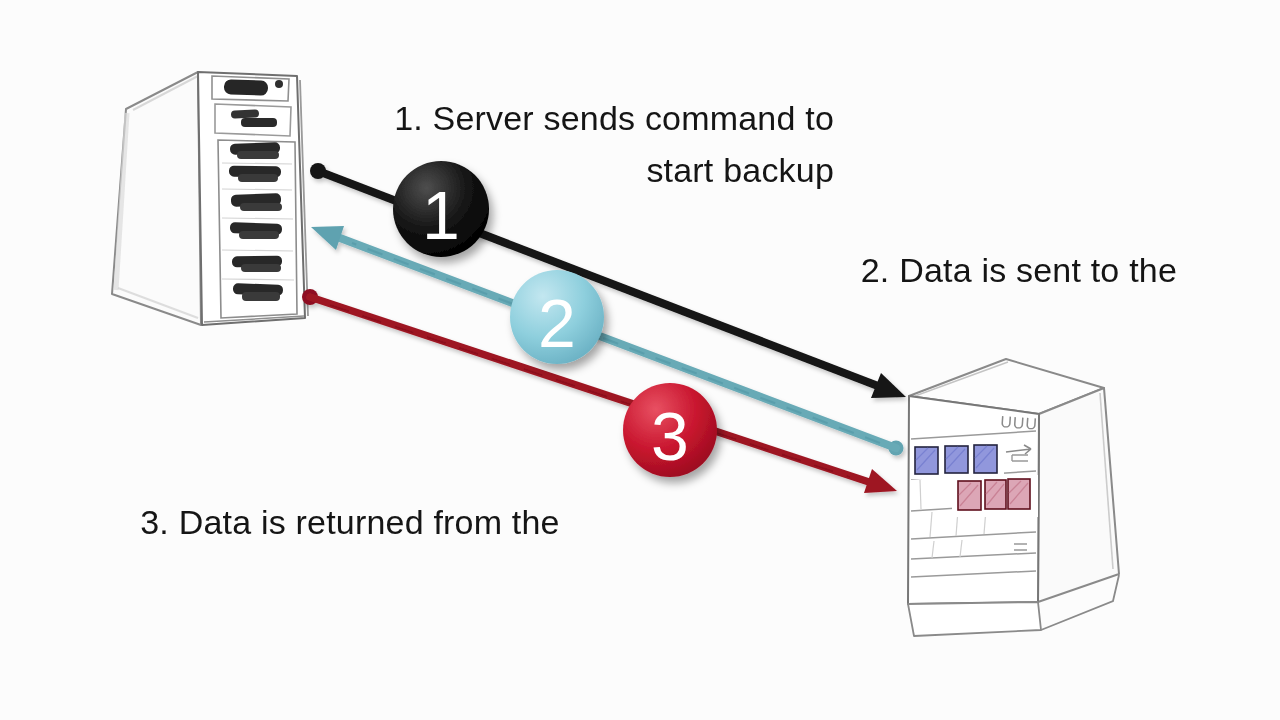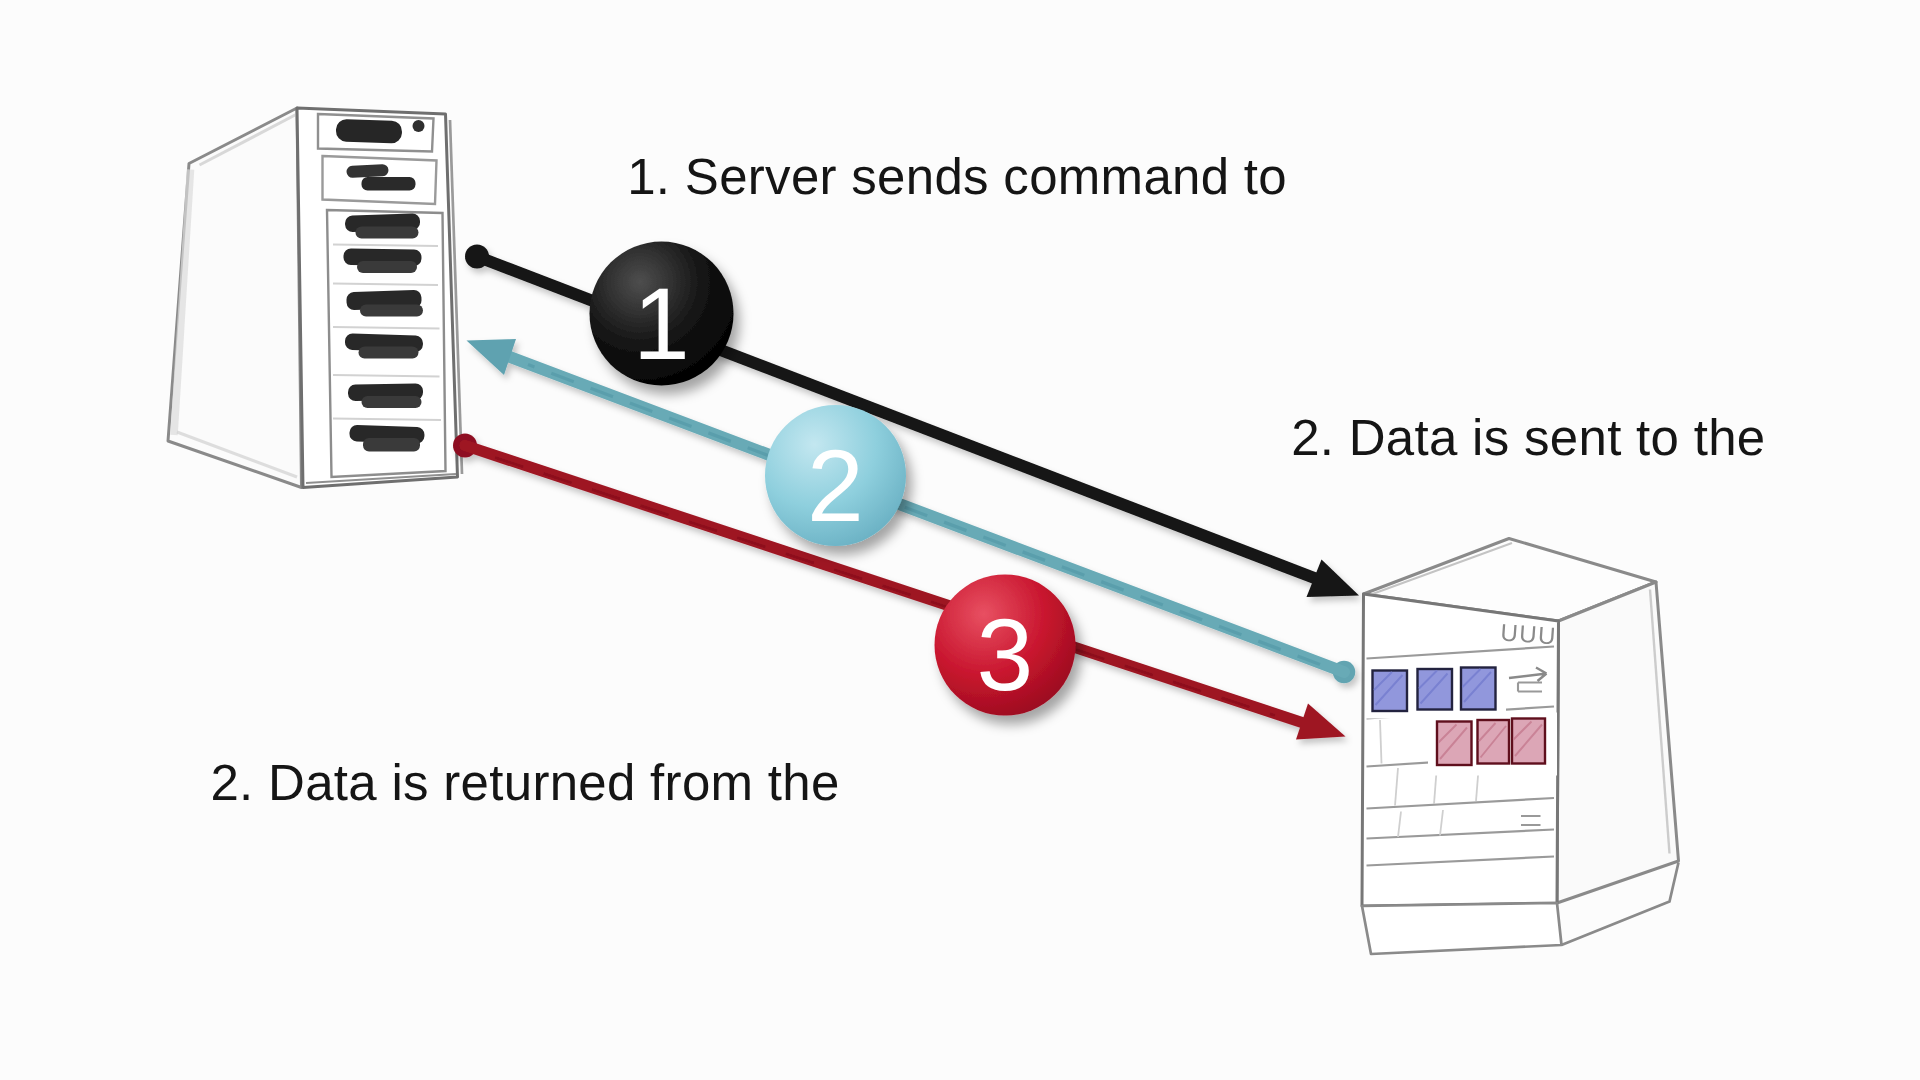--- a/index.html
+++ b/index.html
@@ -201,25 +201,26 @@
     <g filter="url(#circleShadow)">
       <circle cx="557" cy="317" r="47" fill="url(#g2)"></circle>
       <text class="badge-digit" x="557" y="347" text-anchor="middle" font-size="68" fill="#ffffff">2</text>
     </g>
     <g filter="url(#circleShadow)">
       <circle cx="670" cy="430" r="47" fill="url(#g3)"></circle>
       <text class="badge-digit" x="670" y="460" text-anchor="middle" font-size="68" fill="#ffffff">3</text>
     </g>
   </svg>
 
-  <div class="caption right" style="top:92px; right:422px;">
+  <div class="caption right" style="top:92px; right:446px;">
     <div>1. Server sends command to</div>
+    <div>start backup</div>
   </div>
 
-  <div class="caption right" style="top:266px; right:103px;">
+  <div class="caption right" style="top:244px; right:103px;">
     <div>2. Data is sent to the</div>
   </div>
 
   <div class="caption center" style="top:496px; left:95px; width:510px;">
-    <div>2. Data is returned from the</div>
+    <div>3. Data is returned from the</div>
   </div>
 
 </div>
 
 </body></html>

